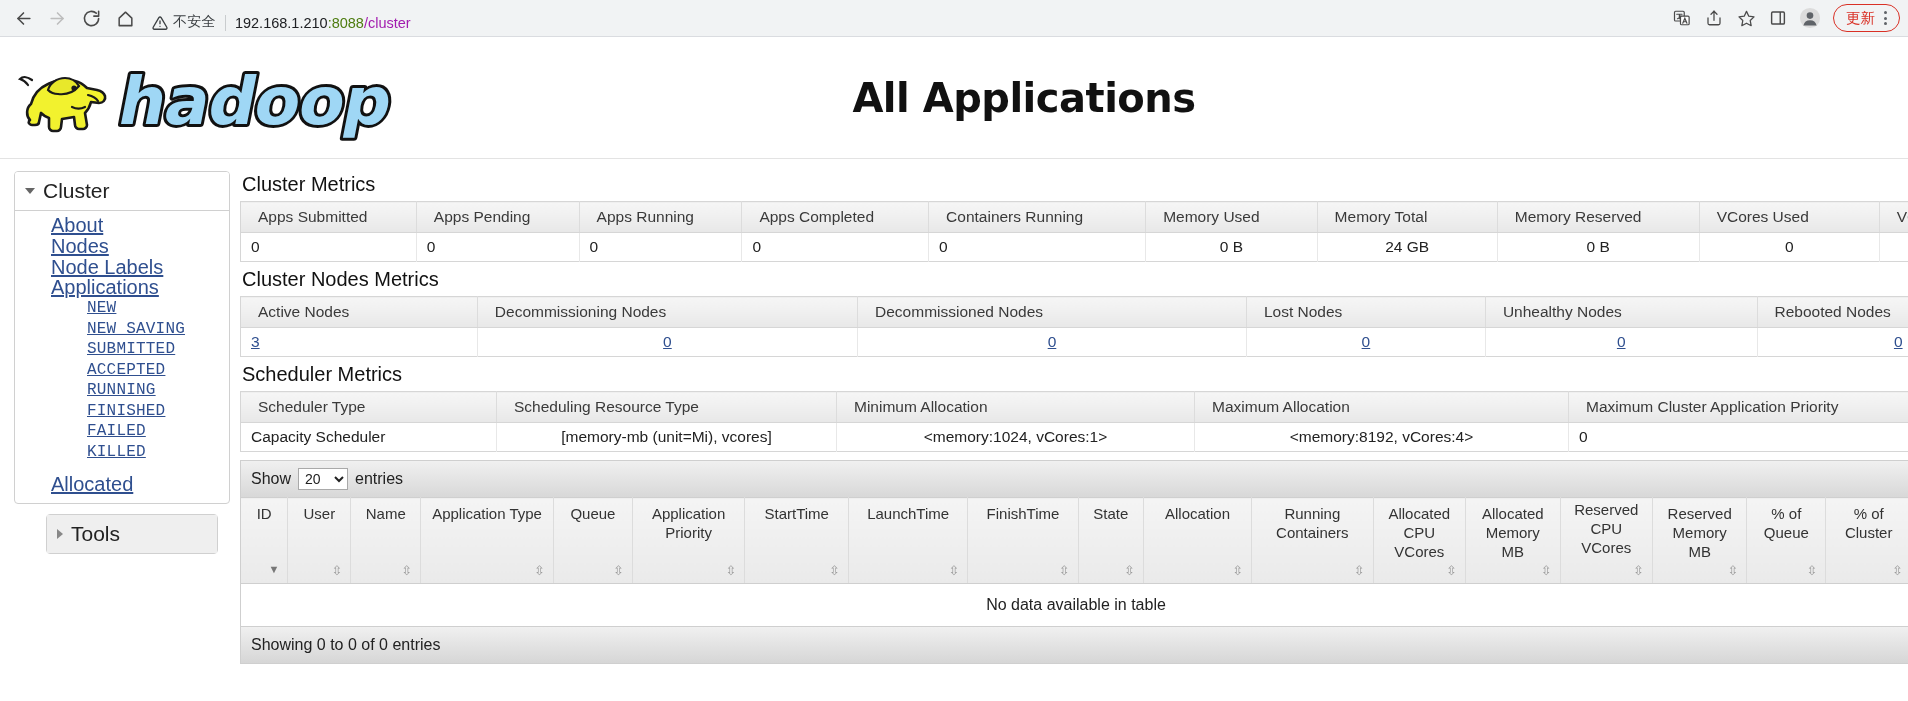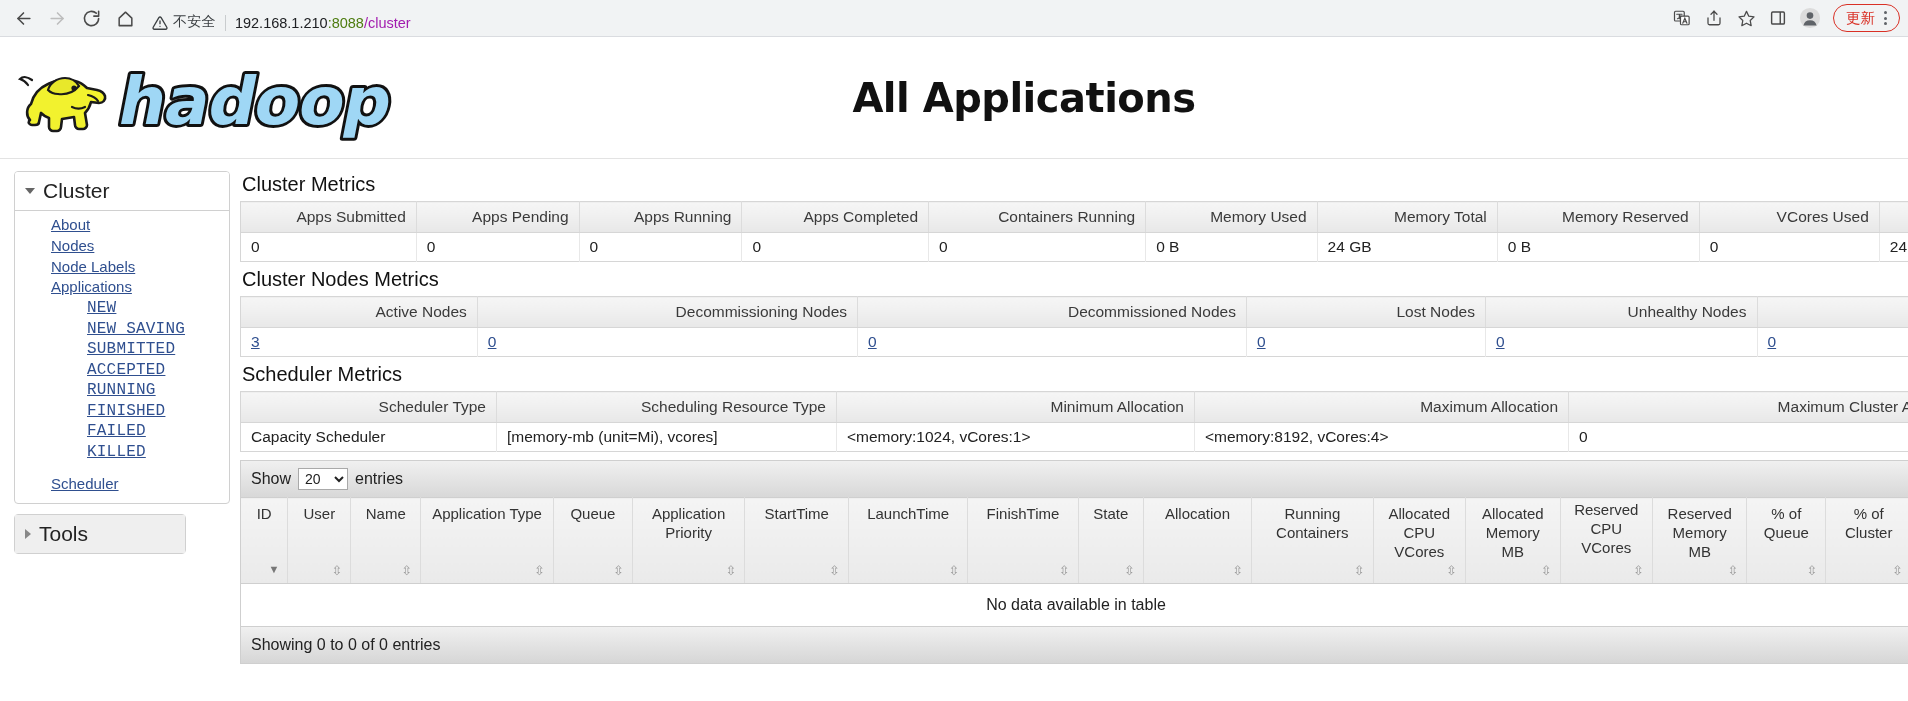--- a/index.html
+++ b/index.html
@@ -167,32 +167,33 @@
   .tri-right {
     border-top: 5px solid transparent;
     border-bottom: 5px solid transparent;
     border-left: 6px solid #888;
   }
   .nav-body { padding: 4px 0 8px 0; }
   .nav-link {
     display: block;
     color: #2f4f8f;
     text-decoration: underline;
-    font-size: 15px;
+    font-size: 20px;
     line-height: 20.8px;
     padding-left: 36px;
     white-space: nowrap;
   }
   .nav-link.sub { padding-left: 72px; font-size: 16px; line-height: 20.5px; letter-spacing: 0.2px; font-family: Liberation Mono, monospace; }
   .nav-link.spaced { margin-top: 12px; }
   .collapsed-block {
     border: 1px solid #d0d0d0;
     border-radius: 4px;
     background: #efefef;
     width: 172px;
+    margin-left: 32px;
   }
 
   
   .sec-title {
     font-size: 20px;
     color: #111;
     margin: 2px 0 5px 2px;
     font-family: "Liberation Sans", sans-serif;
   }
   .sec-title.tight { margin-top: 4px; }
@@ -206,32 +207,32 @@
     border: 1px solid #d6d6d6;
     background: #fff;
   }
   table.metric th {
     background: #efefef;
     background-image: linear-gradient(#f6f6f6, #e8e8e8);
     border-right: 1px solid #dcdcdc;
     border-bottom: 1px solid #d6d6d6;
     font-weight: normal;
     color: #3a3a3a;
-    padding: 6px 10px;
-    text-align: right;
+    padding: 6px 17px;
+    text-align: left;
     white-space: nowrap;
   }
   table.metric td {
     border-right: 1px solid #e8e8e8;
     padding: 5px 10px;
     text-align: left;
     white-space: nowrap;
     vertical-align: middle;
   }
-  table.metric td.ctr { }
+  table.metric td.ctr { text-align: center; }
   table.metric a.lnk { color: #2f4f8f; text-decoration: underline; }
   .metric-wrap { width: 1672px; overflow: hidden; margin-bottom: 6px; }
   .metric-wrap table { width: 1820px; }
   .metric-wrap.nodes table { width: 1800px; }
   .metric-wrap.sched table { width: 1800px; }
 
   
   .dt-wrap { width: 1672px; margin-top: 8px; overflow: hidden; }
   .dt-top {
     background: #e3e3e3;
@@ -426,21 +427,21 @@
           <a class="nav-link">Node Labels</a>
           <a class="nav-link">Applications</a>
           <a class="nav-link sub">NEW</a>
           <a class="nav-link sub">NEW_SAVING</a>
           <a class="nav-link sub">SUBMITTED</a>
           <a class="nav-link sub">ACCEPTED</a>
           <a class="nav-link sub">RUNNING</a>
           <a class="nav-link sub">FINISHED</a>
           <a class="nav-link sub">FAILED</a>
           <a class="nav-link sub">KILLED</a>
-          <a class="nav-link spaced">Scheduler</a>
+          <a class="nav-link spaced">Allocated</a>
         </div>
       </div>
       <div class="collapsed-block">
         <div class="nav-head collapsed">
           <span class="tri tri-right"></span>
           <span>Tools</span>
         </div>
       </div>
     </div>
 

